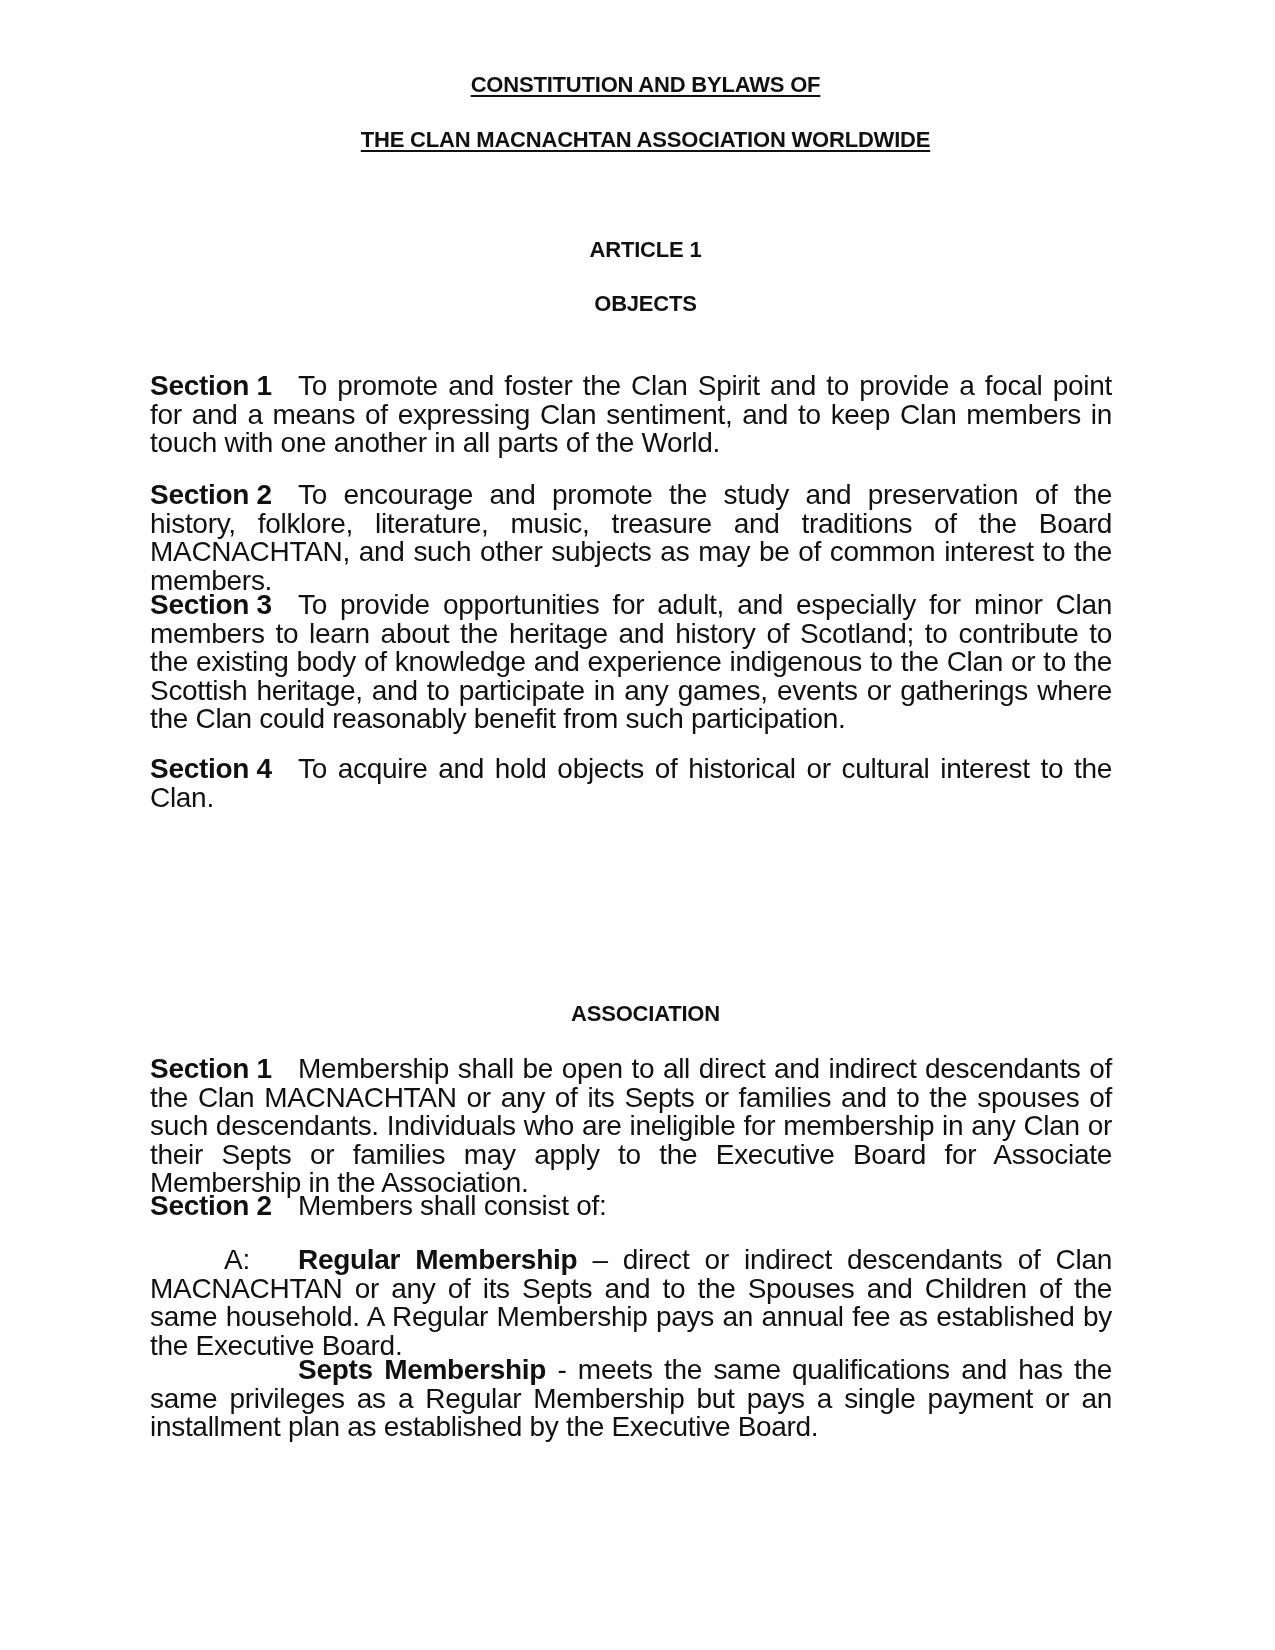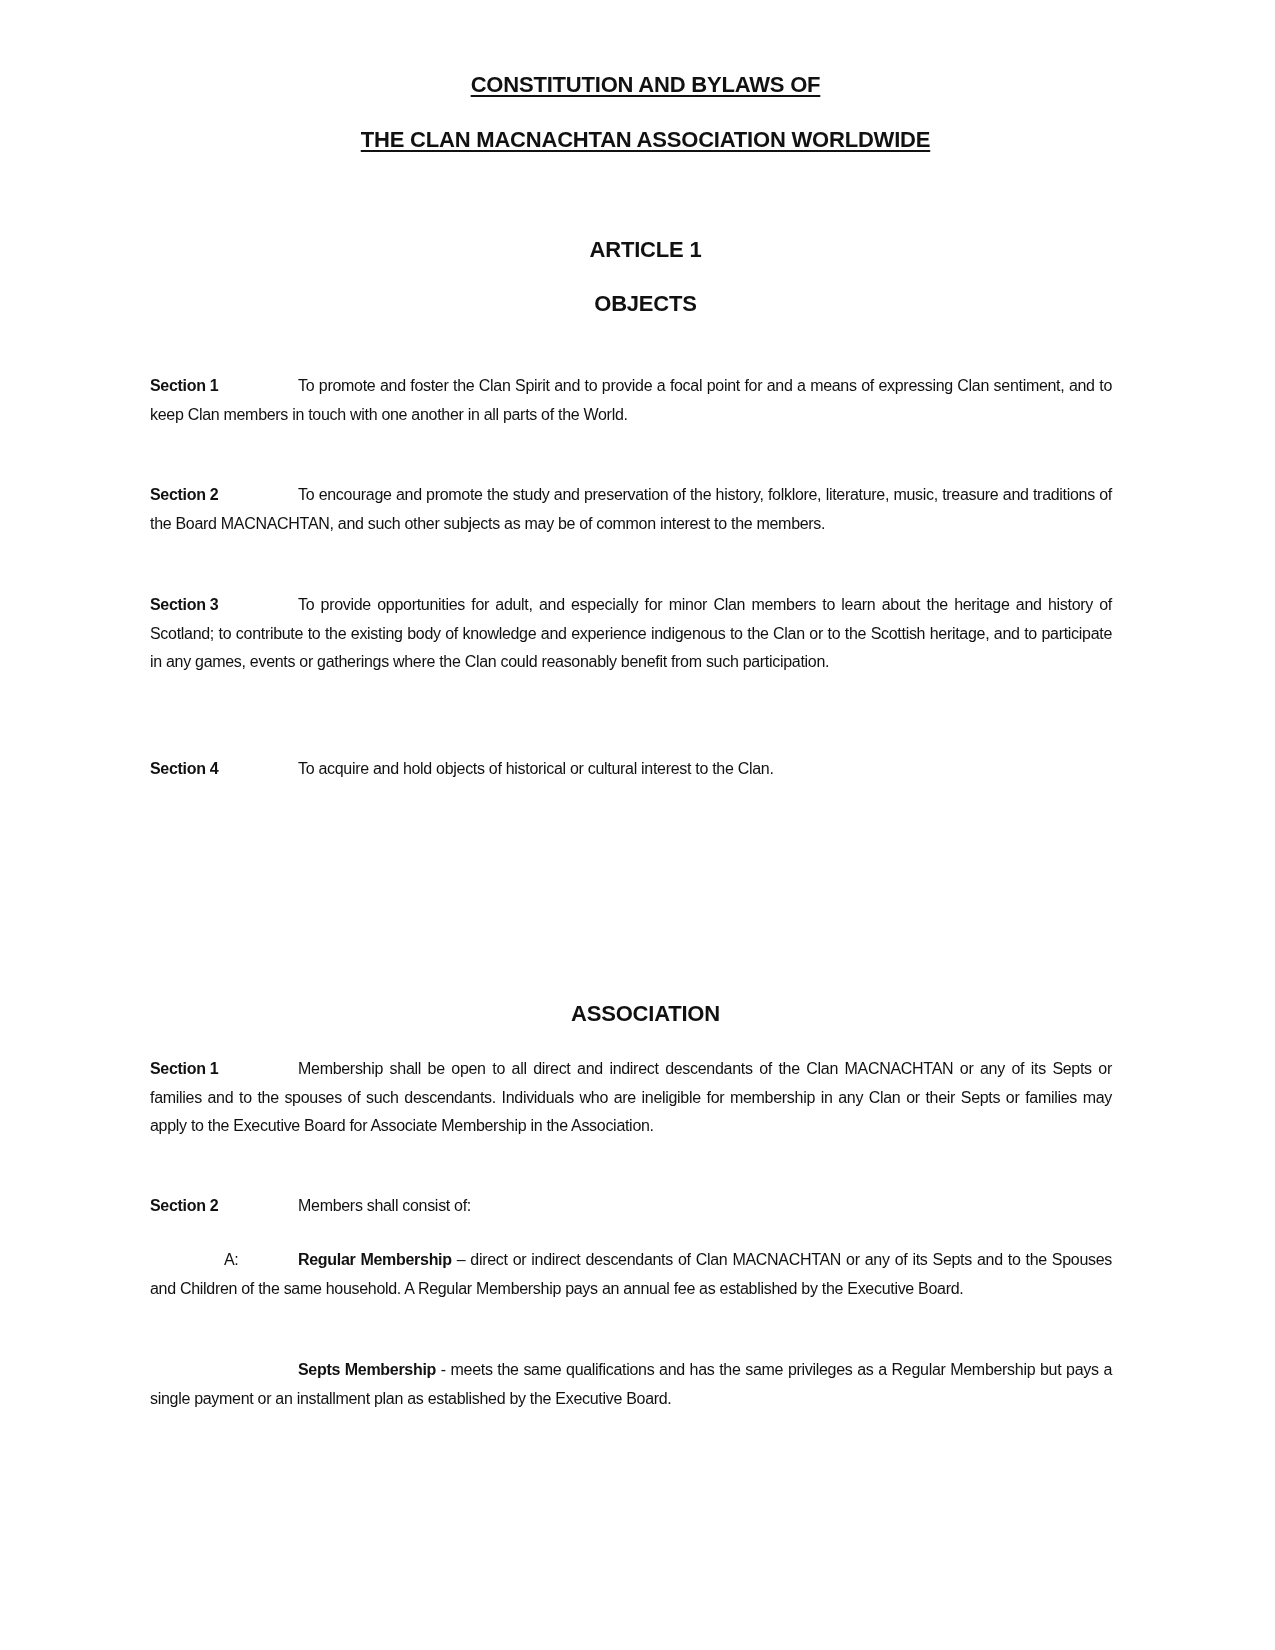--- a/index.html
+++ b/index.html
@@ -2,21 +2,21 @@
 <html><head>
 <meta charset="utf-8">
 <style>
   html, body { margin: 0; padding: 0; background: #ffffff; }
   body { width: 1275px; height: 1650px; position: relative; overflow: hidden;
          font-family: "Liberation Sans", sans-serif; color: #111; }
   .page { position: absolute; left: 0; top: 0; width: 1275px; height: 1650px; }
   .h { position: absolute; left: 0; width: 1275px; text-align: center; font-weight: bold;
        font-size: 22px; letter-spacing: -0.2px; padding-left: 8px; }
   .h.u span { text-decoration: underline; text-underline-offset: 3px; }
-  .para { position: absolute; left: 150px; width: 962px; font-size: 16px; line-height: 28.5px;
+  .para { position: absolute; left: 150px; width: 962px; font-size: 28px; line-height: 28.5px;
           text-align: justify; letter-spacing: -0.3px; }
   .para .lbl { font-weight: bold; display: inline-block; width: 148px; }
   .b { font-weight: bold; }
   .indentA { display: inline-block; width: 74px; }
   .sub-a { display: inline-block; width: 74px; }
 </style>
 </head>
 <body>
 
 <div class="page">

